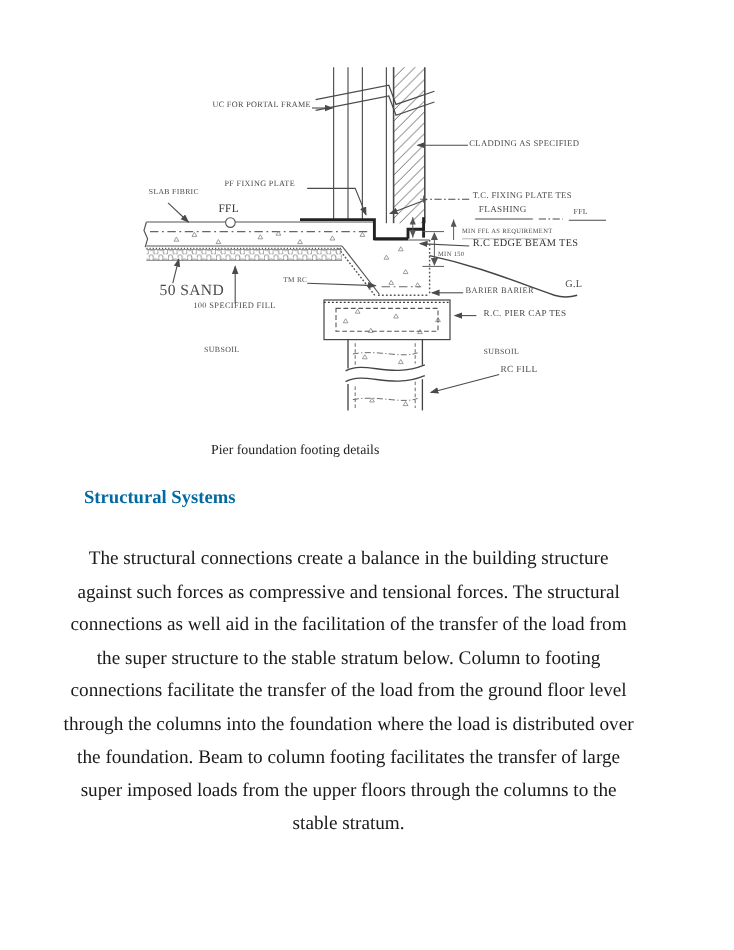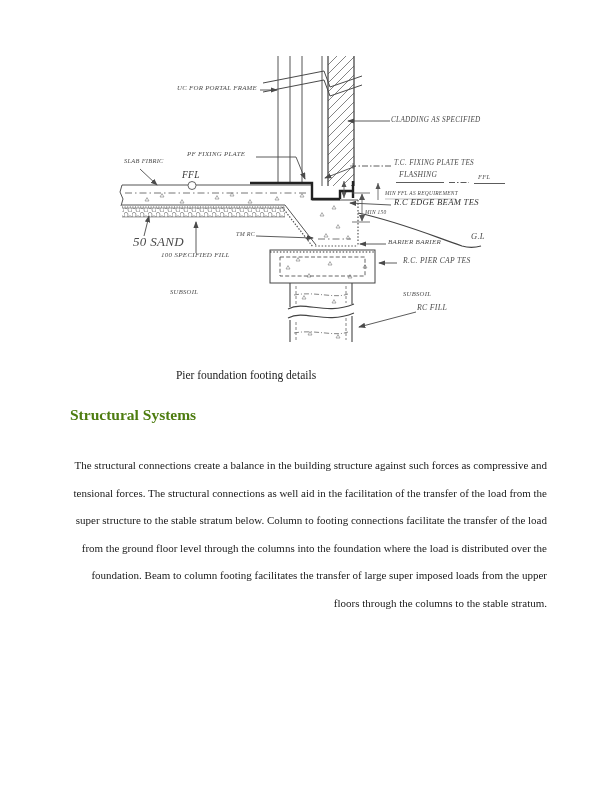--- a/index.html
+++ b/index.html
@@ -1,26 +1,26 @@
 <!DOCTYPE html>
 <html><head>
 <meta charset="utf-8">
 <style>
   html,body{margin:0;padding:0;background:#888;}
   .page{position:relative;width:612px;height:792px;background:#ffffff;margin:0 auto;
         font-family:"Liberation Serif", serif;overflow:hidden;}
   .figure{position:absolute;left:100px;top:50px;width:415px;height:295px;}
   .figure svg{position:absolute;left:0;top:0;}
   .fl{position:absolute;color:#4a4a4a;font-family:"Liberation Serif",serif;
-      white-space:nowrap;letter-spacing:.3px;line-height:1;font-style:italic;}
+      white-space:nowrap;letter-spacing:.3px;line-height:1;}
   .caption{position:absolute;left:0;top:369px;width:492px;text-align:center;
            font-size:11.5px;color:#222;}
-  .heading{position:absolute;left:70px;top:406px;font-size:15.5px;font-weight:bold;color:#4d7c0f;}
-  .body-text{position:absolute;left:70px;top:452px;width:477px;font-size:11px;
-             line-height:27.6px;color:#1a1a1a;text-align:right;}
+  .heading{position:absolute;left:70px;top:406px;font-size:15.5px;font-weight:bold;color:#0369a1;}
+  .body-text{position:absolute;left:52px;top:452px;width:477px;font-size:16px;
+             line-height:27.6px;color:#1a1a1a;text-align:center;}
 </style>
 </head>
 <body>
 
 <div class="page">
 
   <div class="figure">
     <svg width="415" height="295" viewBox="0 0 415 295">
       <defs>
         <marker id="arr" markerWidth="9" markerHeight="8" refX="7" refY="3" orient="auto">

